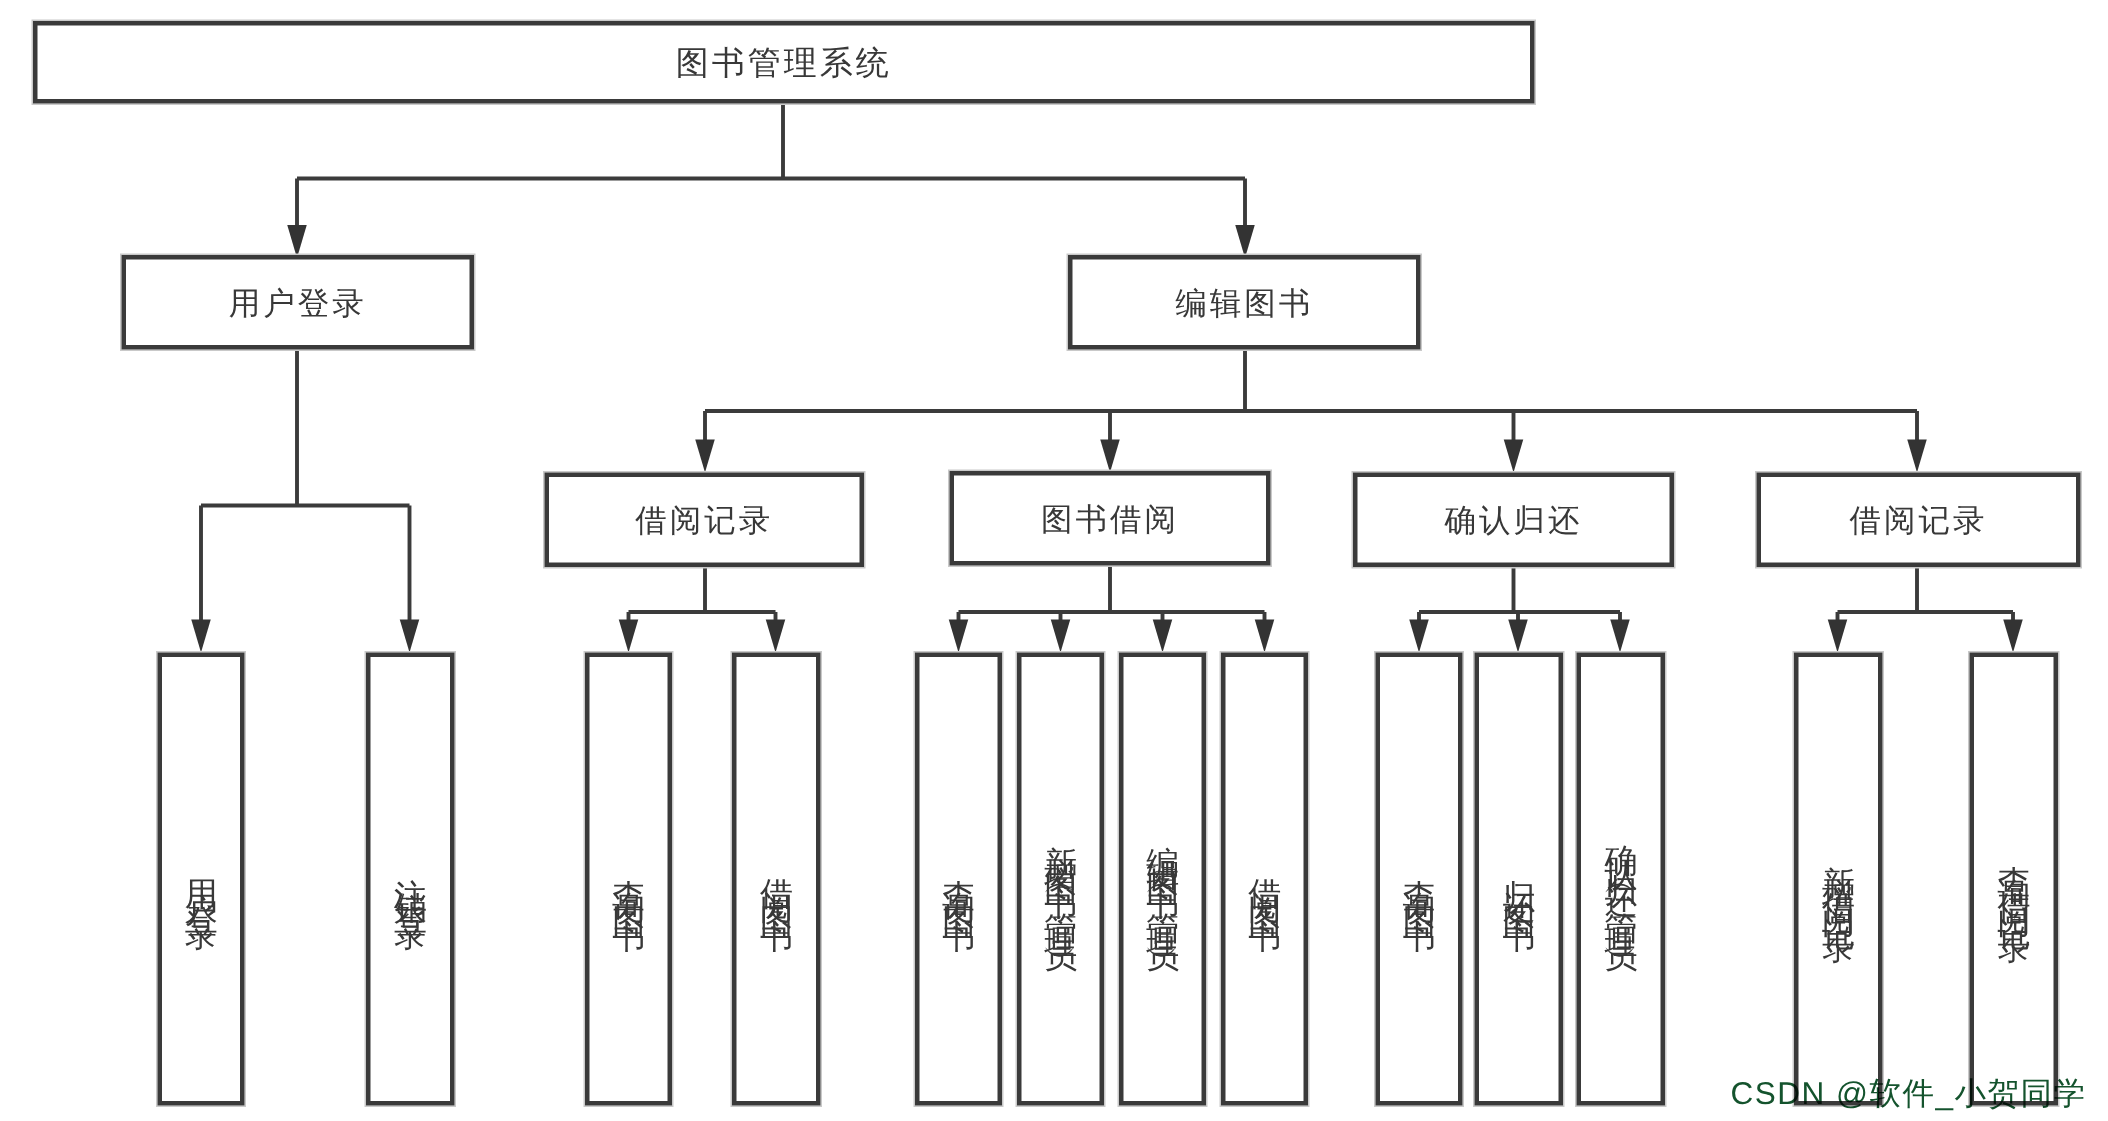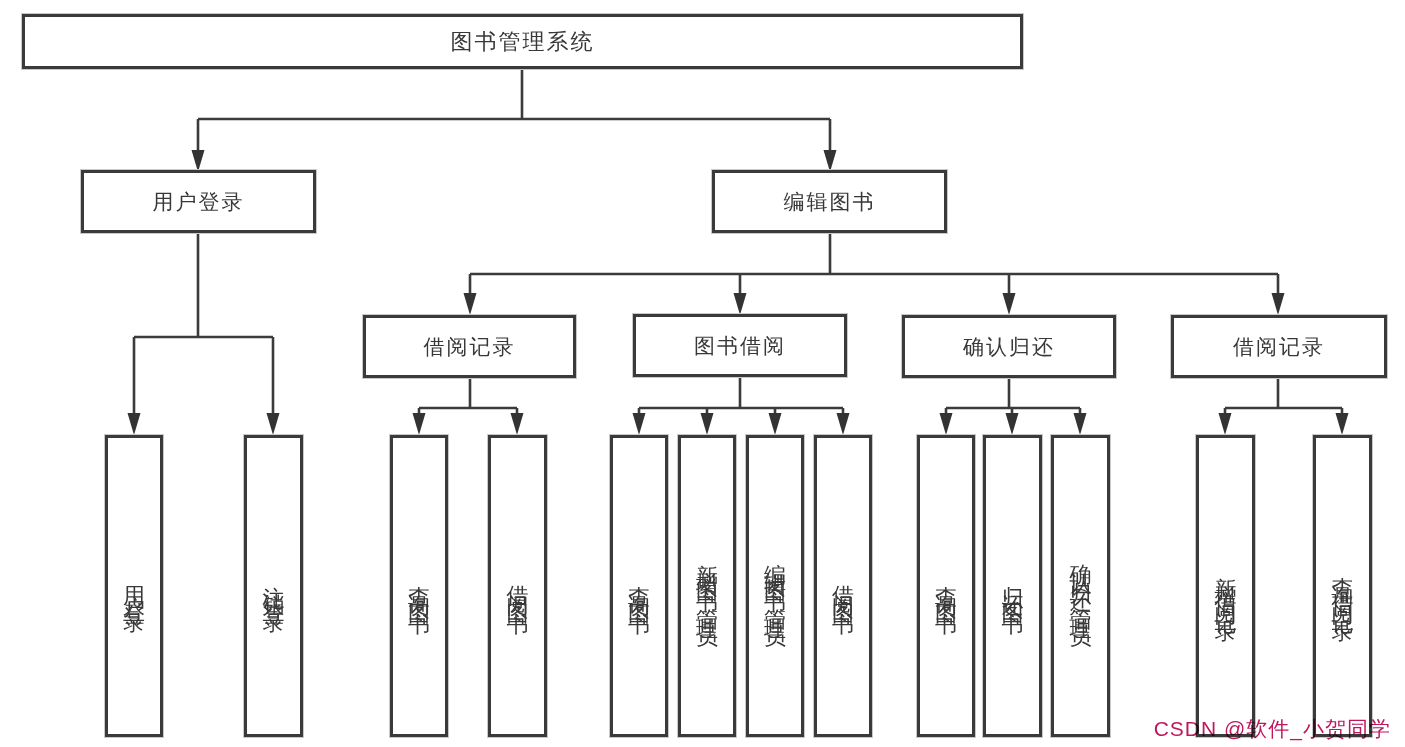--- a/index.html
+++ b/index.html
@@ -30,21 +30,21 @@
     line-height:1.1;
     letter-spacing:9px;
     white-space:nowrap;
   }
   .watermark{
     position:absolute;
     right:14px;
     bottom:4px;
     font-size:21px;
     letter-spacing:1px;
-    color:#be185d;
+    color:#14532d;
     mix-blend-mode:multiply;
     white-space:nowrap;
   }
 </style>
 </head>
 <body>
 
 <div class="stage">
 
   <svg class="wires" width="1405" height="747" viewBox="0 0 1405 747">

